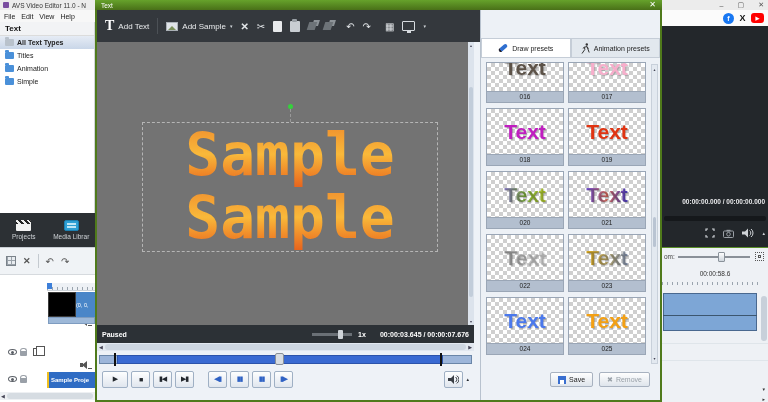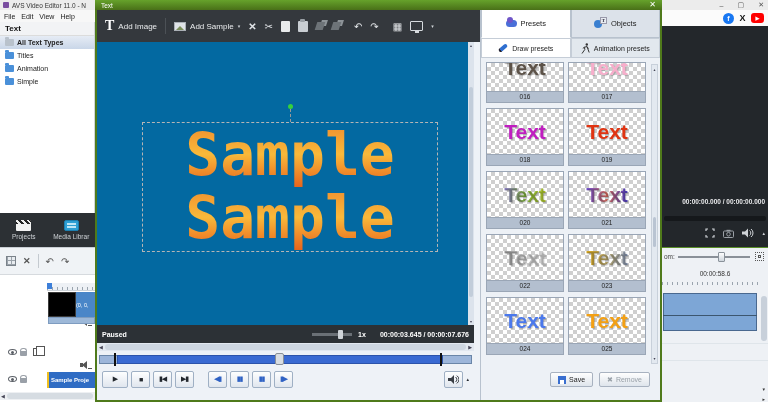--- a/index.html
+++ b/index.html
@@ -96,21 +96,21 @@
   .i-img { width:12px; height:9px; background:#dfe3e7; border:1px solid #aab0b6; position:relative; overflow:hidden; }
   .i-img::after { content:""; position:absolute; left:1px; bottom:0; border-left:4px solid transparent; border-right:4px solid transparent; border-bottom:4px solid #7a8f5a; }
   .i-doc { width:9px; height:11px; background:#e8eaec; border-radius:1px; }
   .i-clipb { width:10px; height:11px; background:#c9ced3; border-radius:1px; position:relative; }
   .i-clipb::before { content:""; position:absolute; top:-2px; left:2px; width:5px; height:3px; background:#9aa0a6; border-radius:1px; }
   .i-layers { width:8px; height:8px; background:#6d7378; transform:skewX(-18deg); box-shadow:3px -3px 0 -1px #8d9398; }
   .i-mon { width:13px; height:10px; border:1px solid #d6dade; border-radius:1px; position:relative; background:#34383d; }
   .i-mon::after { content:""; position:absolute; left:4px; bottom:-3px; width:4px; height:2px; background:#d6dade; }
   .dd { font-size:5px; color:#cfd3d7; }
 
-  .preview { position:absolute; left:0; top:40px; width:377px; height:283px; background:#0369a1; overflow:hidden; }
+  .preview { position:absolute; left:0; top:40px; width:377px; height:283px; background:#737373; overflow:hidden; }
   .sel-rect { position:absolute; left:45px; top:80px; width:296px; height:130px; border:1px dashed #b5b5b5; display:flex; flex-direction:column; align-items:center; justify-content:center; }
   .rot-dot { position:absolute; left:191px; top:62px; width:5px; height:5px; border-radius:50%; background:#35d03c; }
   .rot-line { position:absolute; left:193px; top:67px; height:13px; border-left:1px dashed #999; }
   .big-text { font-family:"DejaVu Sans Mono",monospace; font-weight:bold; font-size:58px; line-height:63px; letter-spacing:0; background:linear-gradient(180deg,#ef8e2e 0%,#f9b93a 48%,#e8641c 100%); -webkit-background-clip:text; background-clip:text; color:transparent; white-space:nowrap; }
   .pv-vscroll { position:absolute; right:0; top:0; bottom:0; width:6px; background:#dce3ec; }
   .pv-vscroll .thumb { position:absolute; left:1px; width:4px; top:45px; height:210px; background:#c2cdda; border-radius:2px; }
   .pv-vscroll .ar { position:absolute; left:0; width:6px; font-size:4px; color:#445; text-align:center; }
 
   .statusbar { position:absolute; left:0; top:323px; width:377px; height:18px; background:#2c3136; display:flex; align-items:center; color:#fff; font-size:7px; font-weight:bold; padding:0 5px; }
   .spd-track { position:relative; width:40px; height:3px; background:#6a7076; margin:0 6px 0 auto; }
@@ -313,21 +313,21 @@
 
   <div class="abs dialog">
     <div class="dlg-titlebar">
       <span>Text</span>
       <span class="dlg-close">✕</span>
     </div>
 
     <div class="dlg-toolbar">
       <div class="tb-group">
         <span class="tb-T">T</span>
-        <span>Add Image</span>
+        <span>Add Text</span>
       </div>
       <span class="tb-sep"></span>
       <div class="tb-group">
         <span class="i-img"></span>
         <span>Add Sample</span>
         <span class="dd">▾</span>
       </div>
       <span class="tb-ic" style="font-weight:bold">✕</span>
       <span class="tb-ic">✂</span>
       <span class="tb-ic">
@@ -402,30 +402,20 @@
         <div class="tr-btn">
           <svg width="11" height="9" viewBox="0 0 11 9">
             <path d="M0 3h3l3-3v9l-3-3H0z" fill="#3a3f45"></path>
             <path d="M7.5 2a3 3 0 0 1 0 5M8.8 .6a4.6 4.6 0 0 1 0 7.8" stroke="#3a3f45" fill="none"></path>
           </svg>
         </div>
         <span class="vol-up">▴</span>
       </div>
 
     <div class="ppanel">
-      <div class="ptabs">
-        <div class="ptab active">
-          <span class="i-cloud"></span>
-          <span>Presets</span>
-        </div>
-        <div class="ptab">
-          <span class="i-obj"></span>
-          <span>Objects</span>
-        </div>
-      </div>
       <div class="psubtabs">
         <div class="psub active">
           <span class="i-pen"></span>
           <span>Draw presets</span>
         </div>
         <div class="psub">
           <svg width="9" height="11" viewBox="0 0 9 11">
               <circle cx="5.8" cy="1.5" r="1.2" fill="#333"></circle>
               <path d="M1 10.5 L3.8 6.5 L3.4 4.2 L6 3.6 L7.4 5.6 M3.4 4.2 L1.8 5.4 M6 3.6 L8.2 9.5" stroke="#333" fill="none" stroke-width="1"></path>
             </svg>

